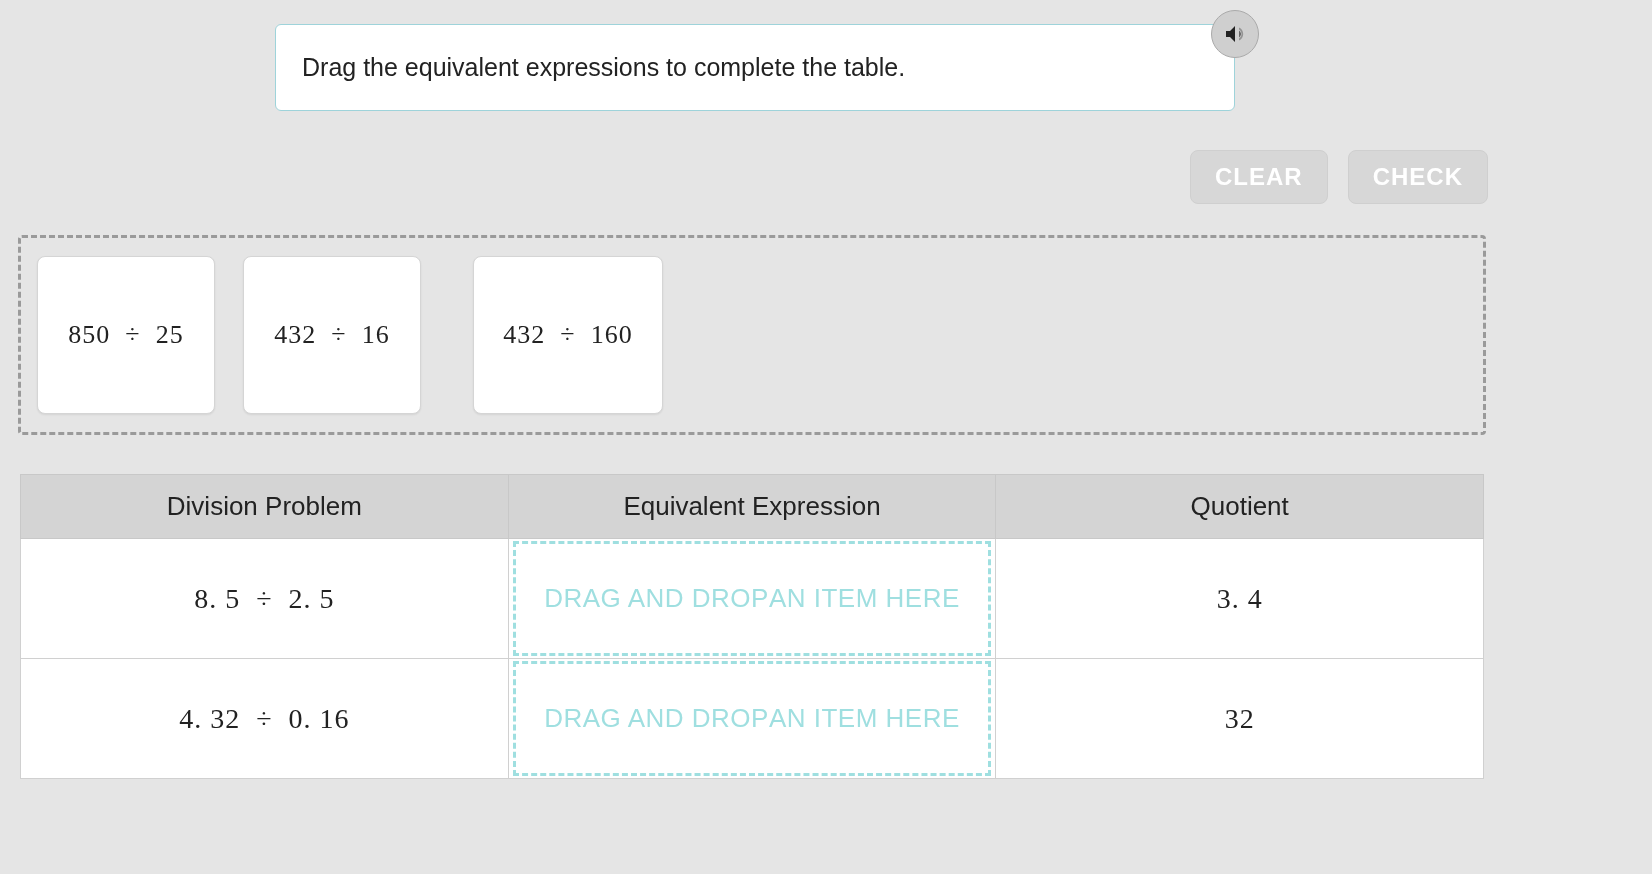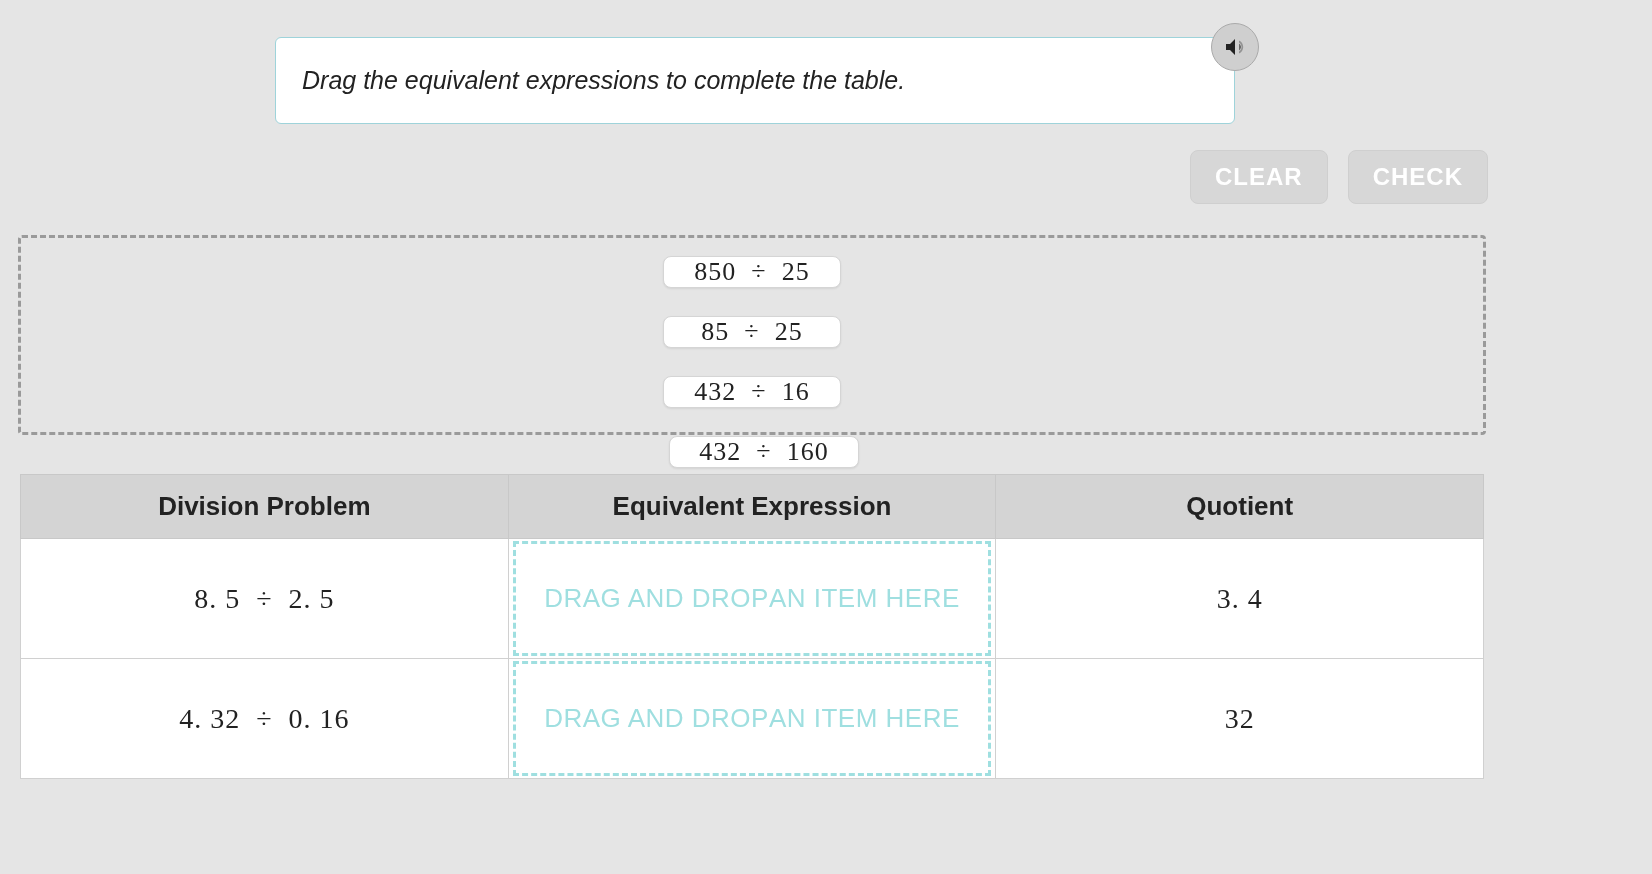--- a/index.html
+++ b/index.html
@@ -10,23 +10,22 @@
     color: #222;
     width: 1652px;
     height: 874px;
     overflow: hidden;
   }
 
   
   .prompt-wrap {
     position: absolute;
     left: 275px;
-    top: 37px;
+    top: 24px;
     width: 960px;
-    font-style: italic;
   }
   .prompt-box {
     background: #fff;
     border: 1px solid #9ed3da;
     border-radius: 6px;
     padding: 28px 26px;
     font-size: 25px;
     color: #222;
   }
 
@@ -73,21 +72,20 @@
     left: 18px;
     top: 235px;
     width: 1468px;
     height: 200px;
     border: 3px dashed #9a9a9a;
     border-radius: 4px;
     padding: 18px 16px;
     display: flex;
     gap: 28px;
     align-items: center;
-    flex-direction: column;
   }
   .tile {
     background: #fff;
     border: 1px solid #d5d5d5;
     border-radius: 8px;
     box-shadow: 0 1px 2px rgba(0,0,0,0.08);
     width: 178px;
     height: 158px;
     display: flex;
     align-items: center;
@@ -104,21 +102,21 @@
   .tbl {
     position: absolute;
     left: 20px;
     top: 474px;
     width: 1464px;
     border-collapse: collapse;
     background: #fff;
   }
   .tbl th {
     background: #d4d4d4;
-    font-weight: 700;
+    font-weight: 400;
     font-size: 26px;
     padding: 16px 10px;
     border: 1px solid #c8c8c8;
   }
   .tbl td {
     border: 1px solid #d0d0d0;
     height: 120px;
     text-align: center;
     vertical-align: middle;
     font-family: Georgia, 'Times New Roman', serif;
@@ -161,21 +159,20 @@
   </div>
 </div>
 
 <div class="actions">
   <button class="btn">CLEAR</button>
   <button class="btn">CHECK</button>
 </div>
 
 <div class="tray">
   <div class="tile">850  ÷  25</div>
-  <div class="tile">85  ÷  25</div>
   <div class="tile">432  ÷  16</div>
   <div class="tile wide">432  ÷  160</div>
 </div>
 
 <table class="tbl">
   <thead>
     <tr>
       <th class="col-a">Division Problem</th>
       <th class="col-b">Equivalent Expression</th>
       <th class="col-c">Quotient</th>

